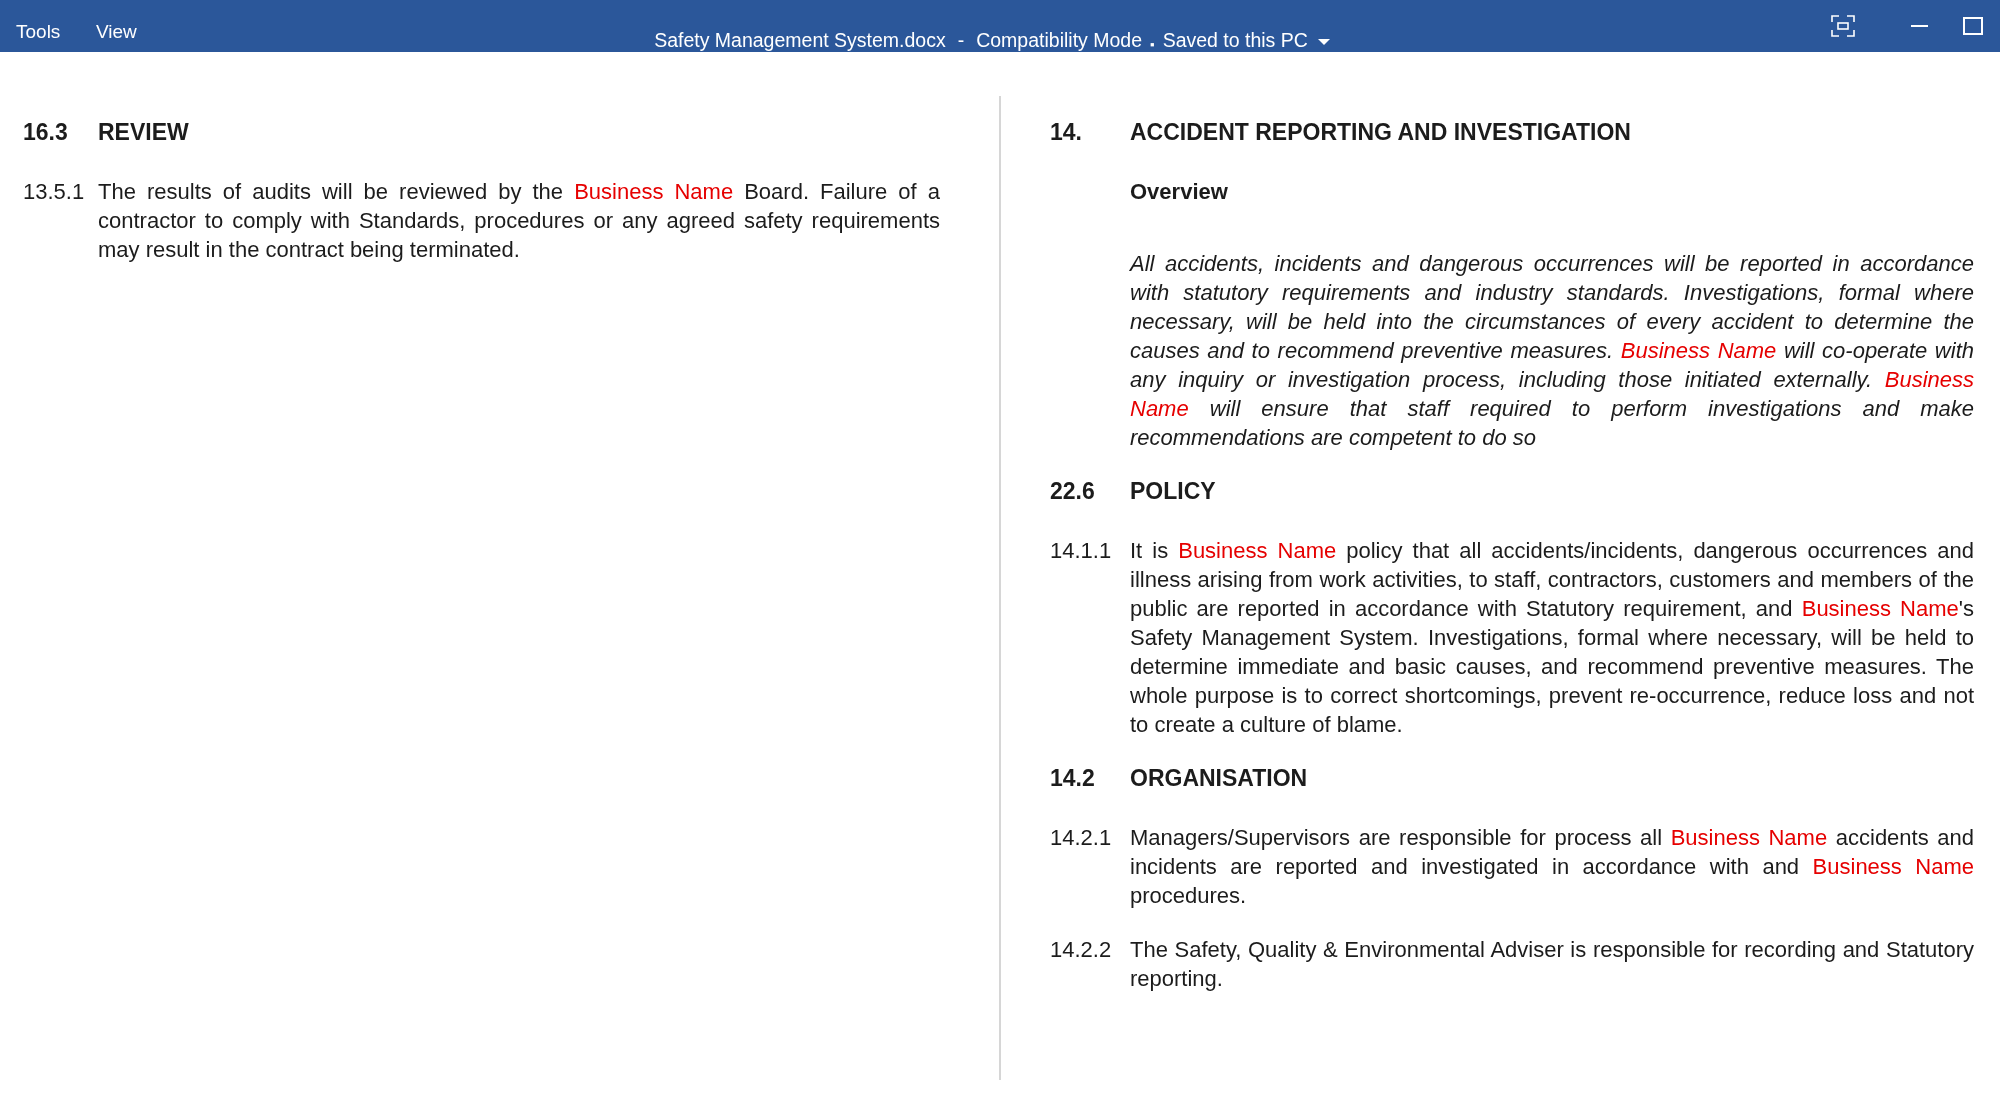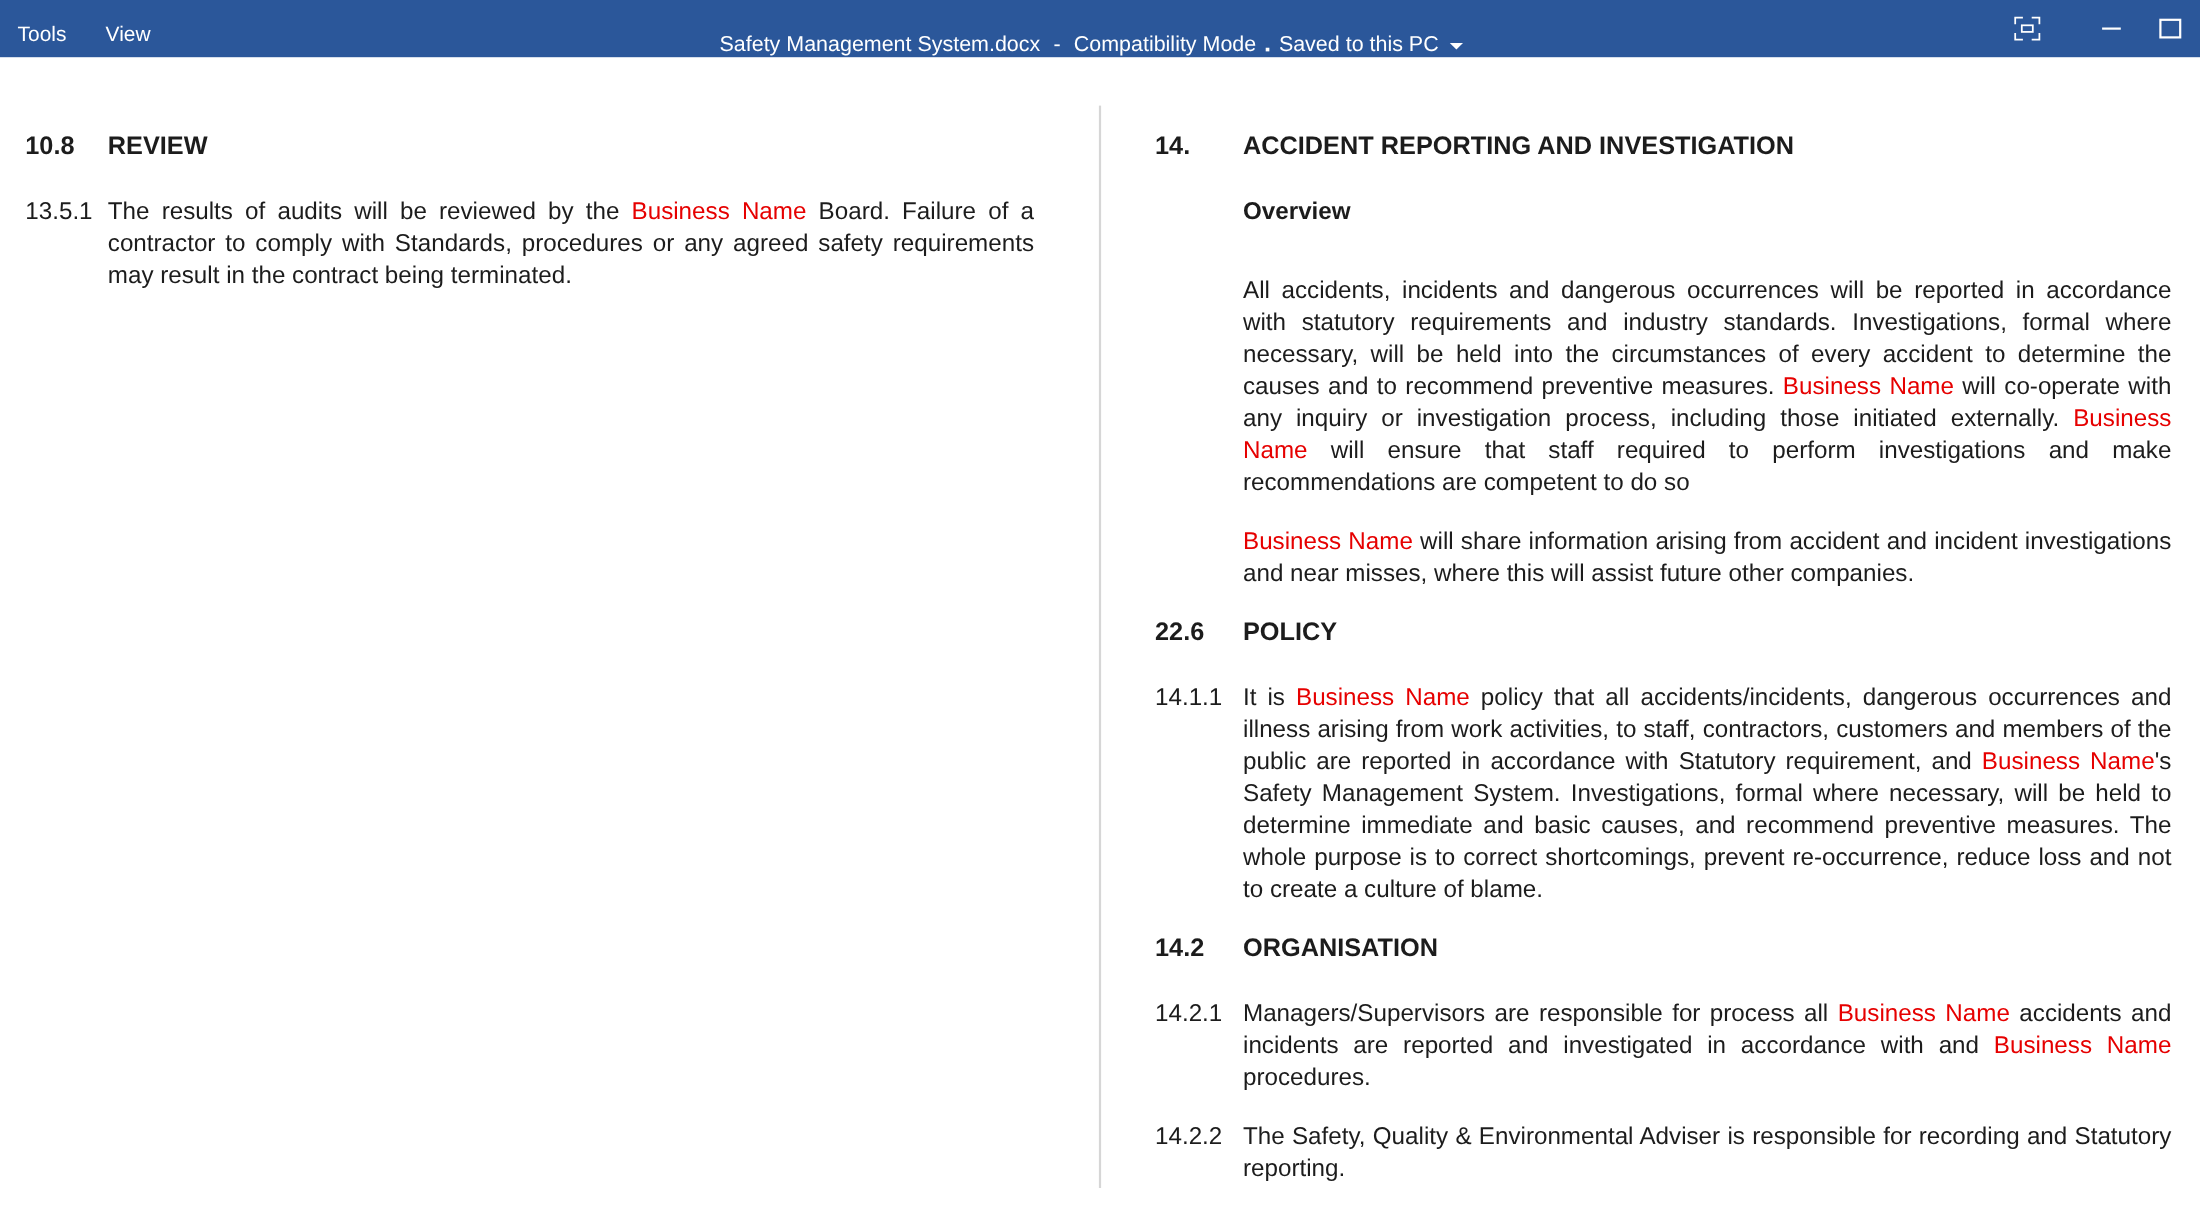--- a/index.html
+++ b/index.html
@@ -66,21 +66,21 @@
   .block .num { position:absolute; left:0; top:0; text-align:left; }
   .block.heading {
     font-weight:bold; font-size:23px;
     margin-bottom:30px; text-align:left;
   }
   .block.subheading {
     font-weight:bold;
     margin-bottom:43px; text-align:left;
   }
   .block.para { margin-bottom:25px; }
-  .block.italic { }
+  .block.italic { font-style:italic; }
   .red { color:var(--accent-red, #e60000); }
   .column-divider {
     position:absolute;
     left:999px; top:96px;
     width:2px; height:984px;
     background:var(--divider-color, #d6d6d6);
   }
 </style>
 </head>
 <body>
@@ -112,30 +112,29 @@
   <button class="wbtn" id="btn-minimize">
     <span class="min-line"></span>
   </button>
   <button class="wbtn" id="btn-maximize">
     <span class="max-rect"></span>
   </button>
 </header>
 
 <main>
   <div class="doc-column" id="left-col">
-      <div class="block heading"><span class="num">10.8</span><span>REVIEW</span></div>
+      <div class="block heading"><span class="num">16.3</span><span>REVIEW</span></div>
       <div class="block para"><span class="num">13.5.1</span><span>The results of audits will be reviewed by the </span><span class="red">Business Name</span><span> Board. Failure of a contractor to comply with Standards, procedures or any agreed safety requirements may result in the contract being terminated.</span></div>
     </div>
 
   <div class="column-divider"></div>
 
   <div class="doc-column" id="right-col">
       <div class="block heading"><span class="num">14.</span><span>ACCIDENT REPORTING AND INVESTIGATION</span></div>
       <div class="block subheading"><span>Overview</span></div>
       <div class="block para italic"><span>All accidents, incidents and dangerous occurrences will be reported in accordance with statutory requirements and industry standards. Investigations, formal where necessary, will be held into the circumstances of every accident to determine the causes and to recommend preventive measures. </span><span class="red">Business Name</span><span> will co-operate with any inquiry or investigation process, including those initiated externally. </span><span class="red">Business Name</span><span> will ensure that staff required to perform investigations and make recommendations are competent to do so</span></div>
-      <div class="block para italic"><span class="red">Business Name</span><span> will share information arising from accident and incident investigations and near misses, where this will assist future other companies.</span></div>
       <div class="block heading"><span class="num">22.6</span><span>POLICY</span></div>
       <div class="block para"><span class="num">14.1.1</span><span>It is </span><span class="red">Business Name</span><span> policy that all accidents/incidents, dangerous occurrences and illness arising from work activities, to staff, contractors, customers and members of the public are reported in accordance with Statutory requirement, and </span><span class="red">Business Name</span><span>'s Safety Management System. Investigations, formal where necessary, will be held to determine immediate and basic causes, and recommend preventive measures. The whole purpose is to correct shortcomings, prevent re-occurrence, reduce loss and not to create a culture of blame.</span></div>
       <div class="block heading"><span class="num">14.2</span><span>ORGANISATION</span></div>
       <div class="block para"><span class="num">14.2.1</span><span>Managers/Supervisors are responsible for process all </span><span class="red">Business Name</span><span> accidents and incidents are reported and investigated in accordance with and </span><span class="red">Business Name</span><span> procedures.</span></div>
       <div class="block para"><span class="num">14.2.2</span><span>The Safety, Quality &amp; Environmental Adviser is responsible for recording and Statutory reporting.</span></div>
     </div>
 </main>
 
 </body></html>

